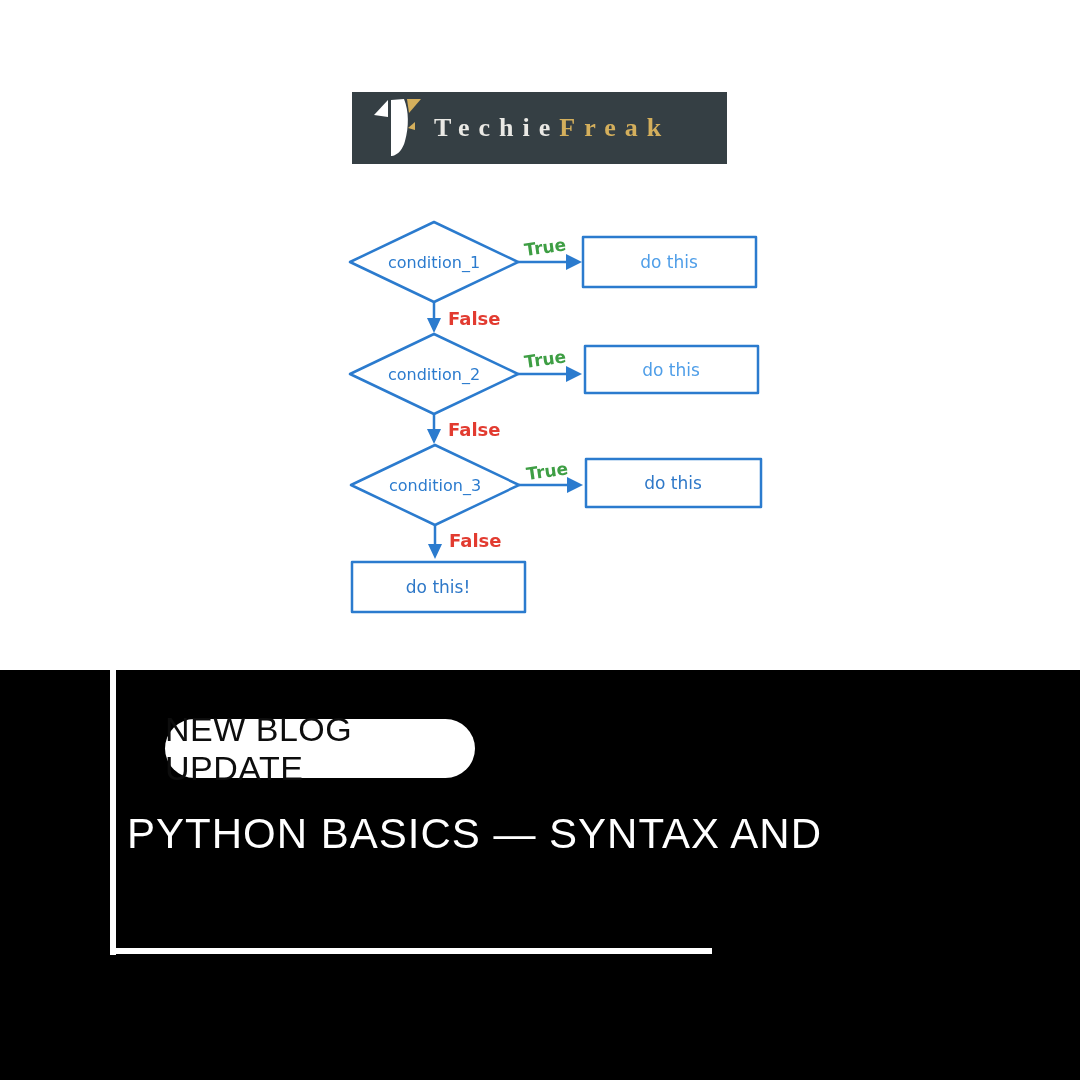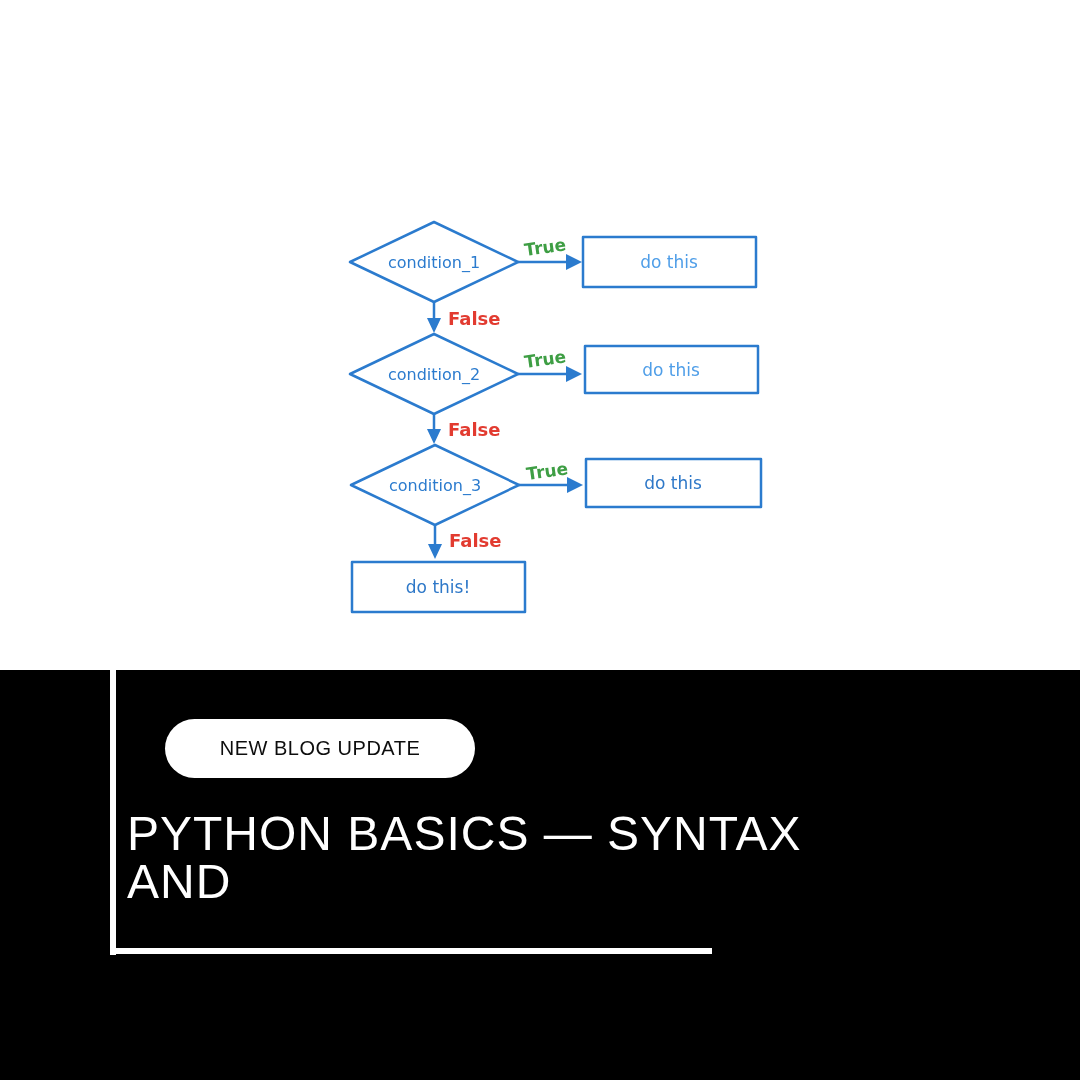--- a/index.html
+++ b/index.html
@@ -36,34 +36,46 @@
 
   
   .bottom-section{position:absolute;left:0;top:670px;width:1080px;height:410px;background:#000000;}
   .frame-vline{position:absolute;left:110px;top:0;width:6px;height:285px;background:#ffffff;}
   .frame-hline{position:absolute;left:110px;top:278px;width:602px;height:6px;background:#ffffff;}
   .badge-pill{
     position:absolute;left:165px;top:49px;width:310px;height:59px;border-radius:30px;
     background:#ffffff;display:flex;align-items:center;justify-content:center;
   }
   .badge-pill span{
-    color:#0d0d0d;font-size:20px;letter-spacing:0.5px;font-weight:400;
+    color:#0d0d0d;font-size:34px;letter-spacing:0.5px;font-weight:400;
   }
   .poster-title{
     position:absolute;left:127px;top:140px;margin:0;width:740px;
-    color:#ffffff;font-size:48px;line-height:48px;font-weight:400;letter-spacing:1px;
+    color:#ffffff;font-size:42px;line-height:48px;font-weight:400;letter-spacing:1px;
   }
 </style>
 </head>
 <body>
 
 <div class="canvas">
 
   <div class="top-section">
 
+    <div class="logo-banner">
+      <svg class="logo-mark" width="58" height="62" viewBox="0 0 58 62">
+        <polygon points="4,18 18,3 18,20" fill="#ffffff"></polygon>
+        <path d="M21,3 L34,2 C39,14 39,30 35,44 C33,52 28,58 22,59 L21,59 Z" fill="#ffffff"></path>
+        <polygon points="37,2 51,2 39,16" fill="#D4AF5C"></polygon>
+        <polygon points="38,31 45,25 45,33" fill="#D4AF5C"></polygon>
+      </svg>
+      <div class="logo-text">
+        <span class="logo-techie">Techie</span>
+          <span class="logo-freak">Freak</span>
+      </div>
+    </div>
 
     <svg class="flowchart-svg" width="1080" height="670" viewBox="0 0 1080 670">
 
       <polygon class="fc-shape" points="350,262 434,222 518,262 434,302"></polygon>
       <text class="fc-text fc-cond" x="434" y="268">condition_1</text>
       <rect class="fc-shape" x="583" y="237" width="173" height="50"></rect>
       <text class="fc-text fc-action-light" x="669" y="268">do this</text>
       <line class="fc-line" x1="518" y1="262" x2="568" y2="262"></line>
       <polygon class="fc-arrowhead" points="582,262 566,254 566,270"></polygon>
       <text class="fc-text fc-true" x="546" y="253" transform="rotate(-8 546 253)">True</text>

